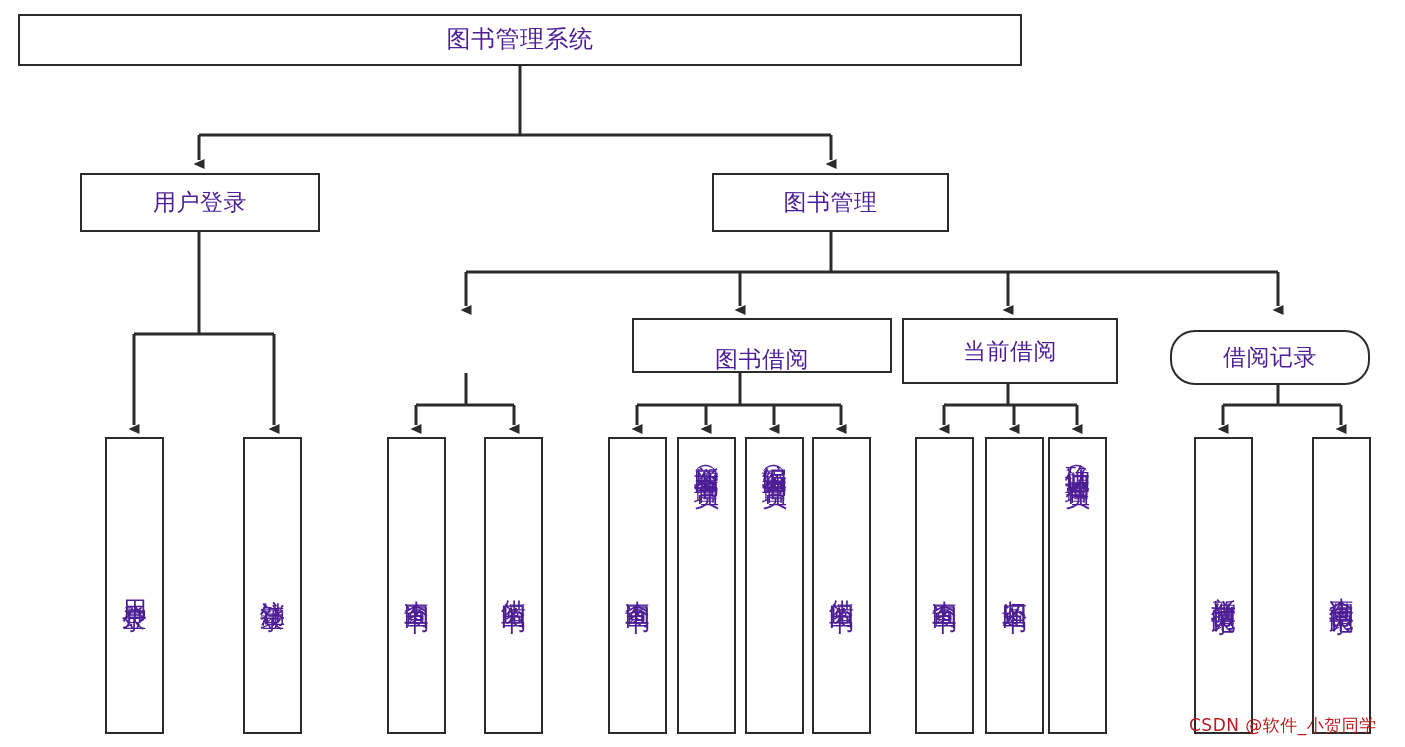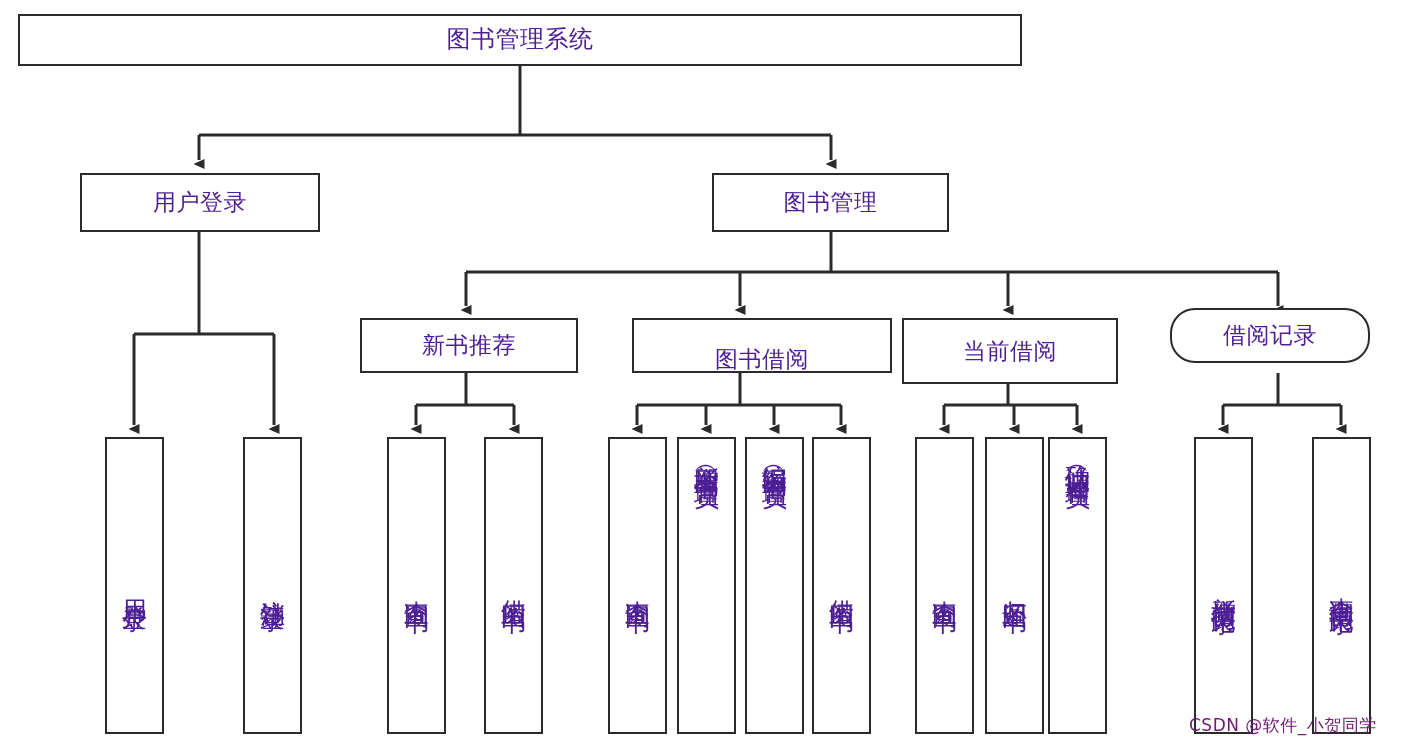--- a/index.html
+++ b/index.html
@@ -66,21 +66,21 @@
   
   .node.vert.centered {
     align-items: center;
     padding-top: 0;
   }
   #watermark {
     position: absolute;
     left: 1189px;
     top: 714px;
     font-size: 17px;
-    color: #701a75;
+    color: #b91c1c;
     letter-spacing: 0.5px;
     white-space: nowrap;
     z-index: 6;
     pointer-events: none;
   }
 </style>
 </head>
 <body>
 
 <div id="diagram-root">
@@ -141,30 +141,27 @@
     <span class="node-label">图书管理系统</span>
   </div>
 
   <div class="node horiz" style="left:80px; top:173px; width:240px; height:59px;">
     <span class="node-label">用户登录</span>
   </div>
   <div class="node horiz" style="left:712px; top:173px; width:237px; height:59px;">
     <span class="node-label">图书管理</span>
   </div>
 
-  <div class="node horiz" style="left:360px; top:318px; width:218px; height:55px;">
-    <span class="node-label">新书推荐</span>
-  </div>
   <div class="node horiz" style="left:632px; top:318px; width:260px; height:55px;align-items:flex-end;">
     <span class="node-label">图书借阅</span>
   </div>
   <div class="node horiz" style="left:902px; top:318px; width:216px; height:66px;">
     <span class="node-label">当前借阅</span>
   </div>
-  <div class="node horiz" style="left:1170px; top:308px; width:200px; height:55px;border-radius:25px;">
+  <div class="node horiz" style="left:1170px; top:330px; width:200px; height:55px;border-radius:25px;">
     <span class="node-label">借阅记录</span>
   </div>
 
   <div class="node vert centered" style="left:105px; top:437px; width:59px; height:297px;">
     <span class="node-label">用户登录</span>
   </div>
   <div class="node vert centered" style="left:243px; top:437px; width:59px; height:297px;">
     <span class="node-label">注销登录</span>
   </div>
 

